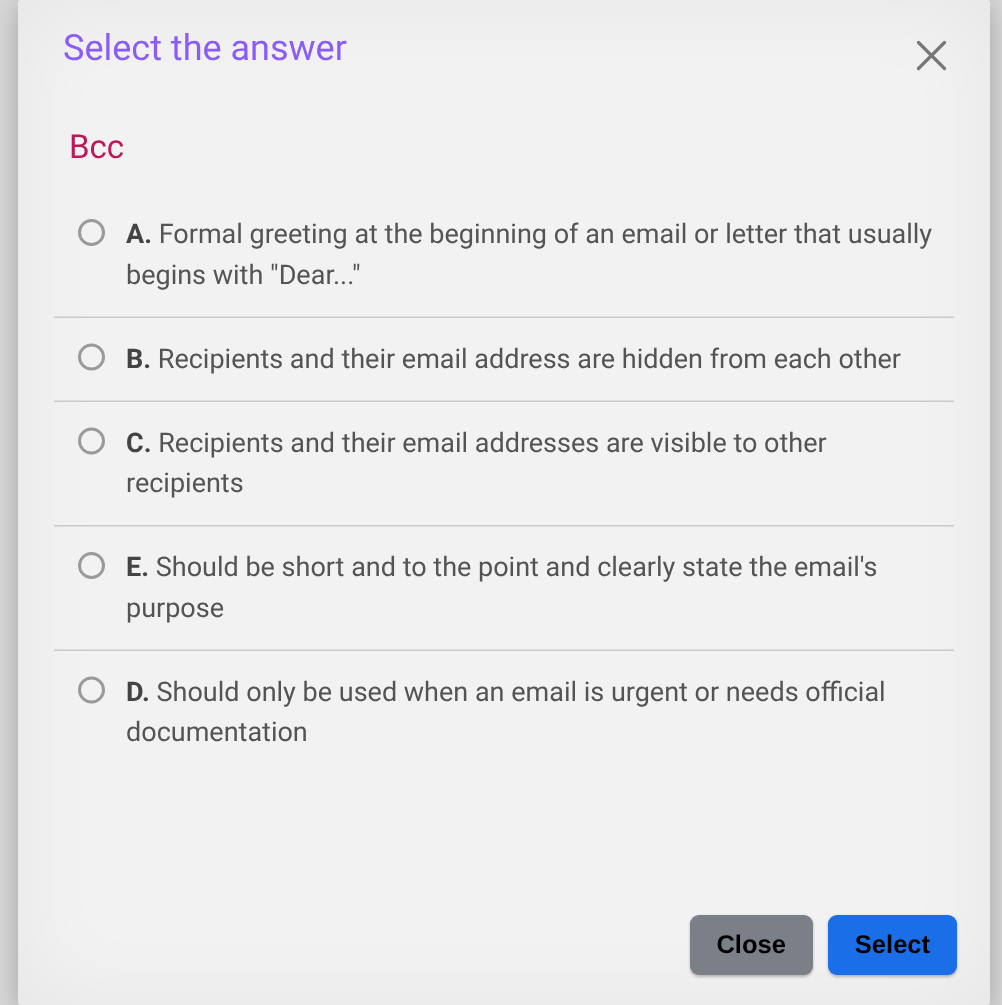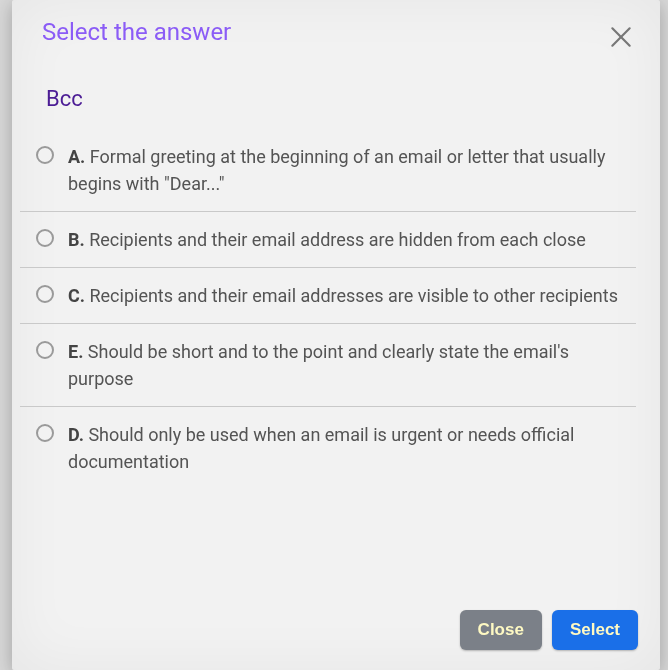--- a/index.html
+++ b/index.html
@@ -37,26 +37,26 @@
       width: 26px;
       height: 26px;
       color: #777;
       cursor: pointer;
       flex: 0 0 auto;
       margin-top: 6px;
     }
     .close-x svg { width: 100%; height: 100%; display:block; }
     .term {
       font-size: 22px;
-      color: #4c1d95;
+      color: #be185d;
       padding: 30px 34px 18px 34px;
       font-weight: 400;
     }
     .options {
-      padding: 0 24px 0 8px;
+      padding: 0 24px 0 24px;
     }
     .option {
       display: flex;
       align-items: flex-start;
       gap: 14px;
       padding: 14px 8px 14px 16px;
       border-bottom: 1px solid #c9c9c9;
       cursor: pointer;
       color: #555;
     }
@@ -86,21 +86,21 @@
       gap: 10px;
       padding: 18px 22px 20px 22px;
     }
     .btn {
       font-size: 17px;
       font-weight: 600;
       padding: 10px 18px;
       border-radius: 6px;
       border: none;
       cursor: pointer;
-      color: #fef9c3;
+      color: #000000;
     }
     .btn-close {
       background: #7b8088;
       box-shadow: 0 1px 2px rgba(0,0,0,0.25);
     }
     .btn-select {
       background: #1a6fe8;
       box-shadow: 0 1px 2px rgba(0,0,0,0.25);
     }
   </style>
@@ -128,21 +128,21 @@
       <span class="opt-text">
         <span class="opt-letter">A.</span>
         <span>Formal greeting at the beginning of an email or letter that usually begins with "Dear..."</span>
       </span>
     </label>
 
     <label class="option">
       <span class="radio"></span>
       <span class="opt-text">
         <span class="opt-letter">B.</span>
-        <span>Recipients and their email address are hidden from each close</span>
+        <span>Recipients and their email address are hidden from each other</span>
       </span>
     </label>
 
     <label class="option">
       <span class="radio"></span>
       <span class="opt-text">
         <span class="opt-letter">C.</span>
         <span>Recipients and their email addresses are visible to other recipients</span>
       </span>
     </label>

